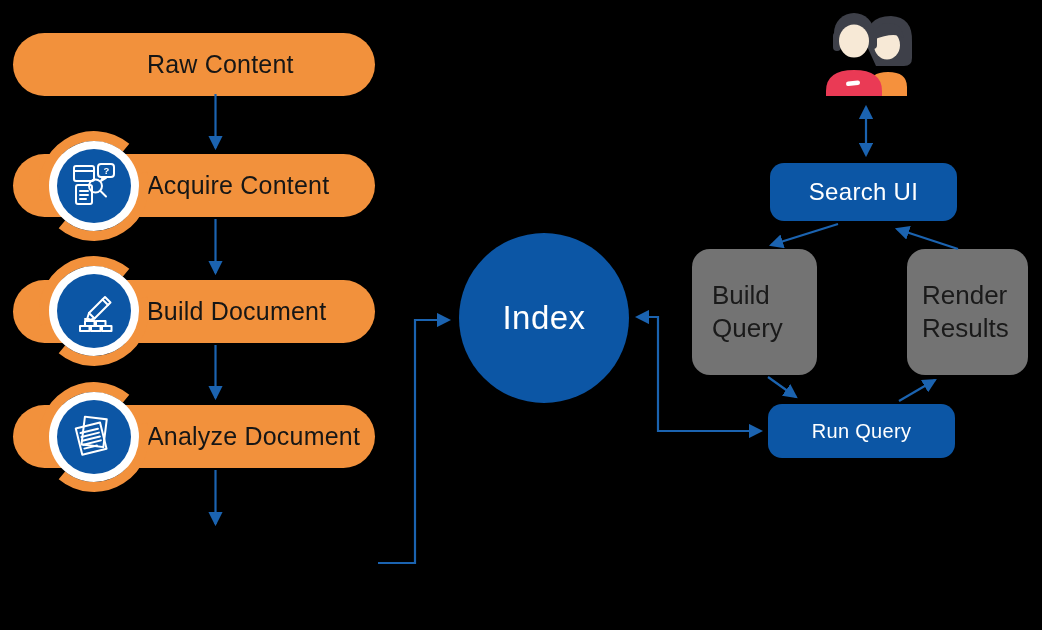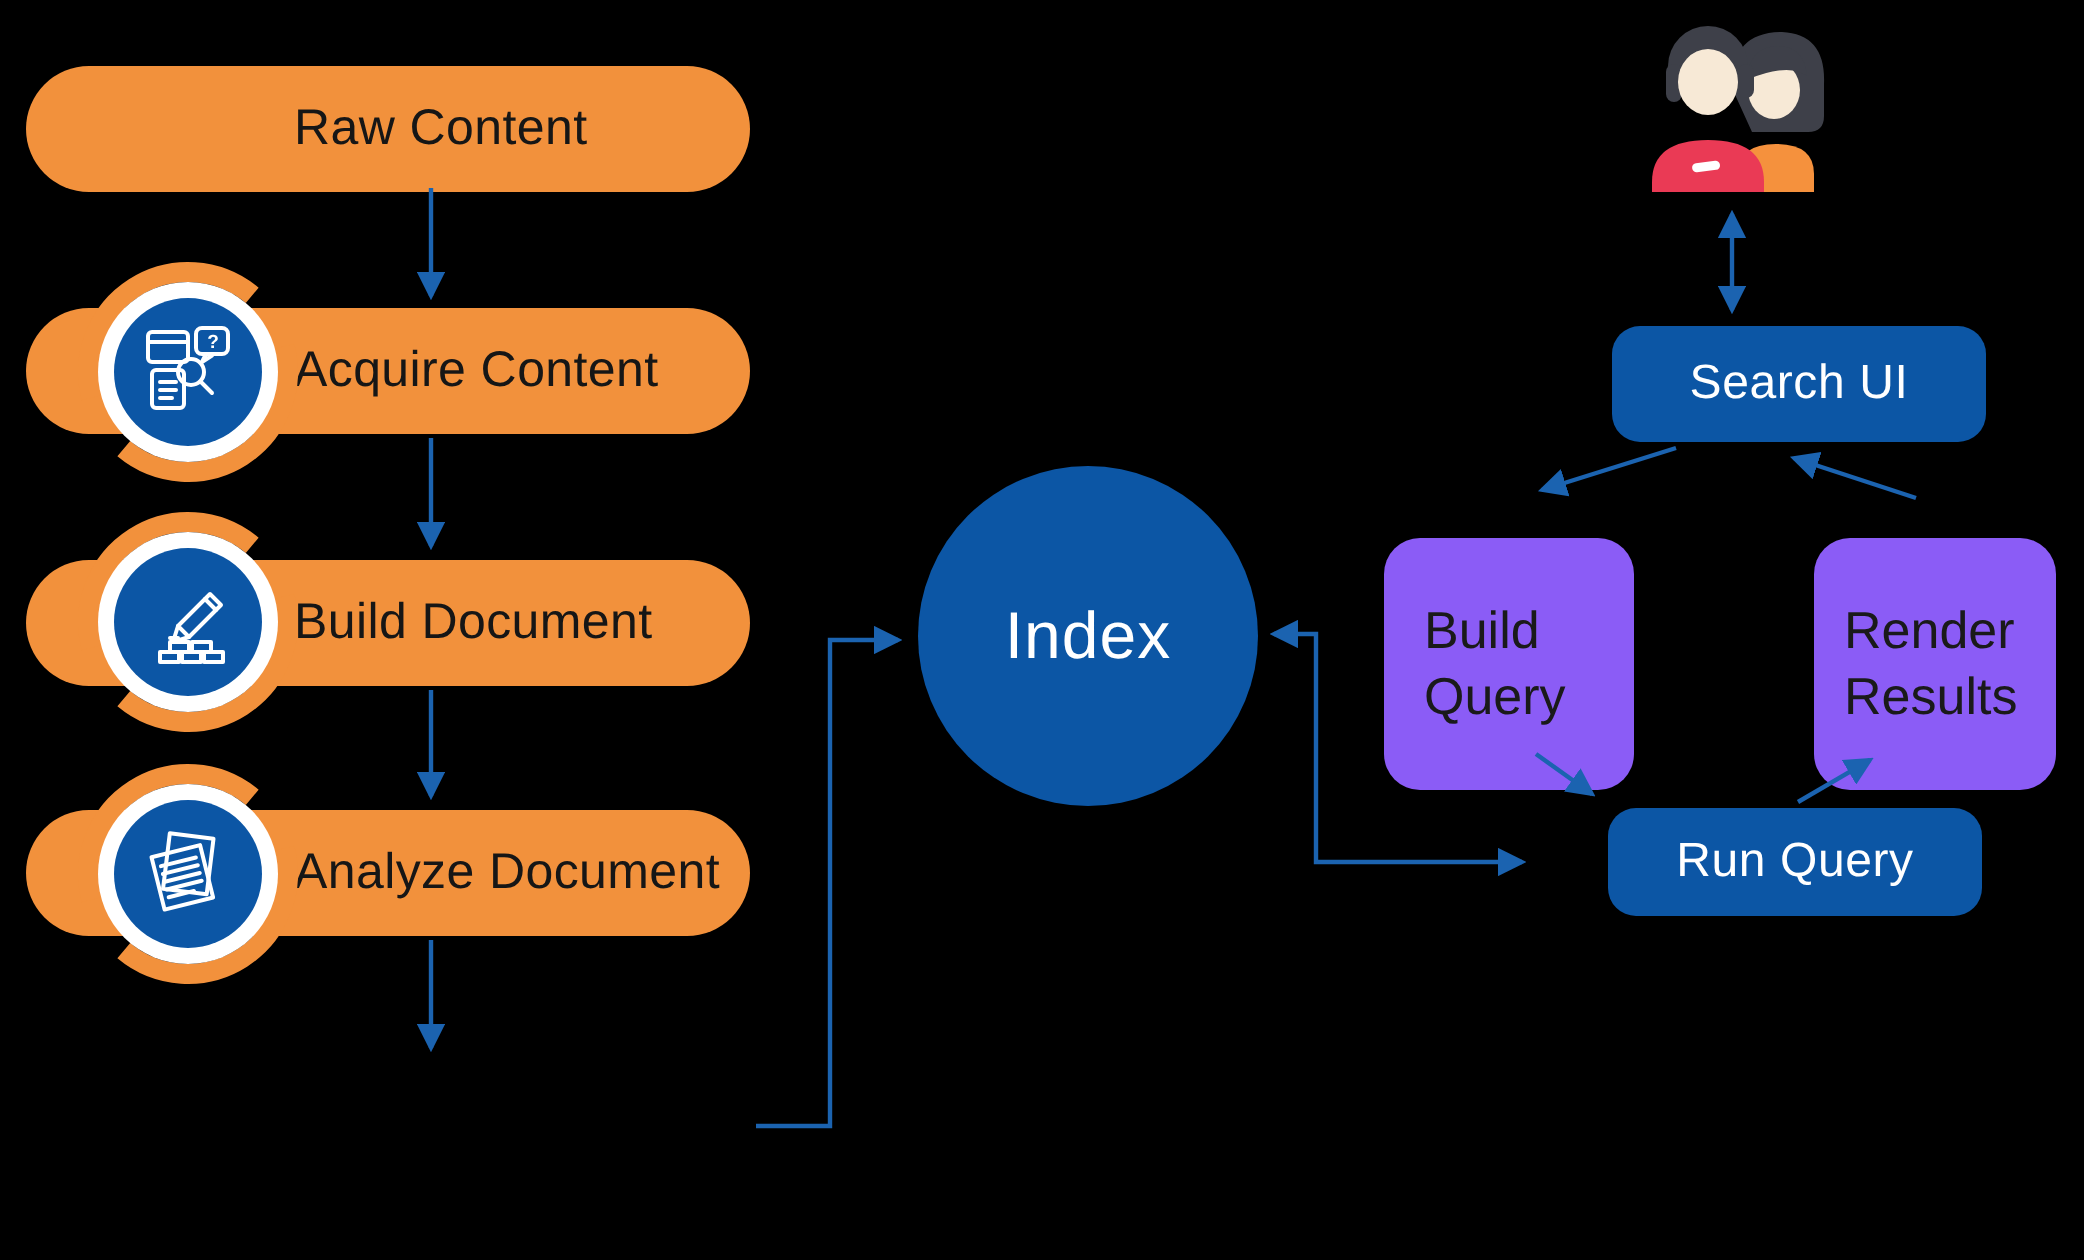--- a/index.html
+++ b/index.html
@@ -12,27 +12,27 @@
     background:#F2913C;display:flex;align-items:center;padding-left:134px;
     box-sizing:border-box;
   }
   .pill-label{font-size:25px;color:#161616;letter-spacing:.2px;white-space:nowrap;}
   .badge{position:absolute;left:39px;width:110px;height:110px;}
   .node{position:absolute;display:flex;align-items:center;justify-content:center;box-sizing:border-box;}
   .index-circle{
     left:459px;top:233px;width:170px;height:170px;border-radius:50%;
     background:#0C56A5;color:#fff;font-size:33px;letter-spacing:.5px;
   }
-  .blue-box{background:#0C56A5;color:#fff;border-radius:14px;font-size:24px;letter-spacing:.3px;margin-left:36px;}
+  .blue-box{background:#0C56A5;color:#fff;border-radius:14px;font-size:24px;letter-spacing:.3px;}
   .orange-box{
-    background:#8b5cf6;color:#1a1a1a;border-radius:18px;font-size:26px;line-height:1.27;
-    justify-content:flex-start;white-space:pre-line;margin-top:20px;
+    background:#737373;color:#1a1a1a;border-radius:18px;font-size:26px;line-height:1.27;
+    justify-content:flex-start;white-space:pre-line;
   }
   #search-ui{left:770px;top:163px;width:187px;height:58px;}
-  #run-query{left:768px;top:404px;width:187px;height:54px;font-size:24px;}
+  #run-query{left:768px;top:404px;width:187px;height:54px;font-size:20px;}
   #build-query{left:692px;top:249px;width:125px;height:126px;padding-left:20px;}
   #render-results{left:907px;top:249px;width:121px;height:126px;padding-left:15px;}
   #users{position:absolute;left:816px;top:8px;width:100px;height:88px;}
   #arrow-layer{position:absolute;left:0;top:0;width:1042px;height:630px;pointer-events:none;}
   .ic{stroke:#fff;stroke-width:2;fill:none;stroke-linejoin:round;stroke-linecap:round;}
   .ictxt{fill:#fff;stroke:none;font-family:"Liberation Sans",sans-serif;font-weight:bold;}
 </style>
 </head>
 <body>
 

